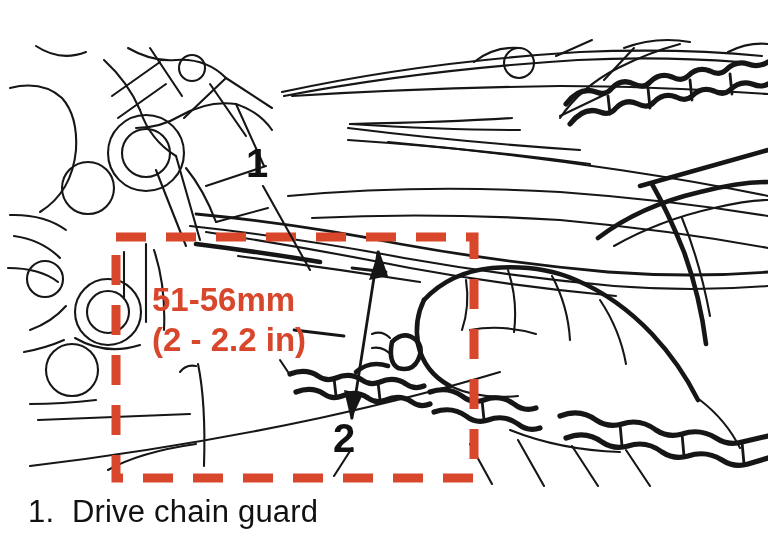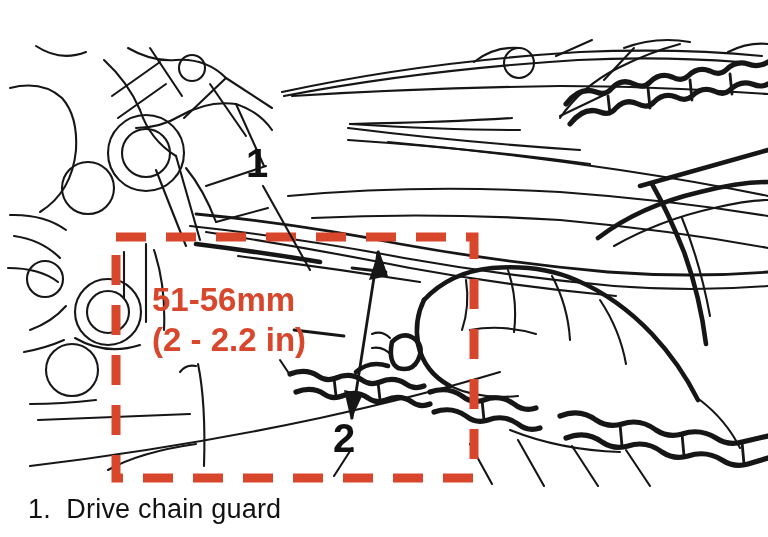--- a/index.html
+++ b/index.html
@@ -25,21 +25,21 @@
     height: 487px;
   }
   #figure svg {
     display: block;
   }
   .caption {
     position: absolute;
     left: 28px;
     top: 494px;
     font-family: "Liberation Sans", sans-serif;
-    font-size: 27px;
+    font-size: 31px;
     font-weight: 400;
     color: #111111;
     letter-spacing: 0.2px;
     white-space: pre;
   }
   .linework {
     fill: none;
     stroke: #161616;
     stroke-linecap: round;
     stroke-linejoin: round;

